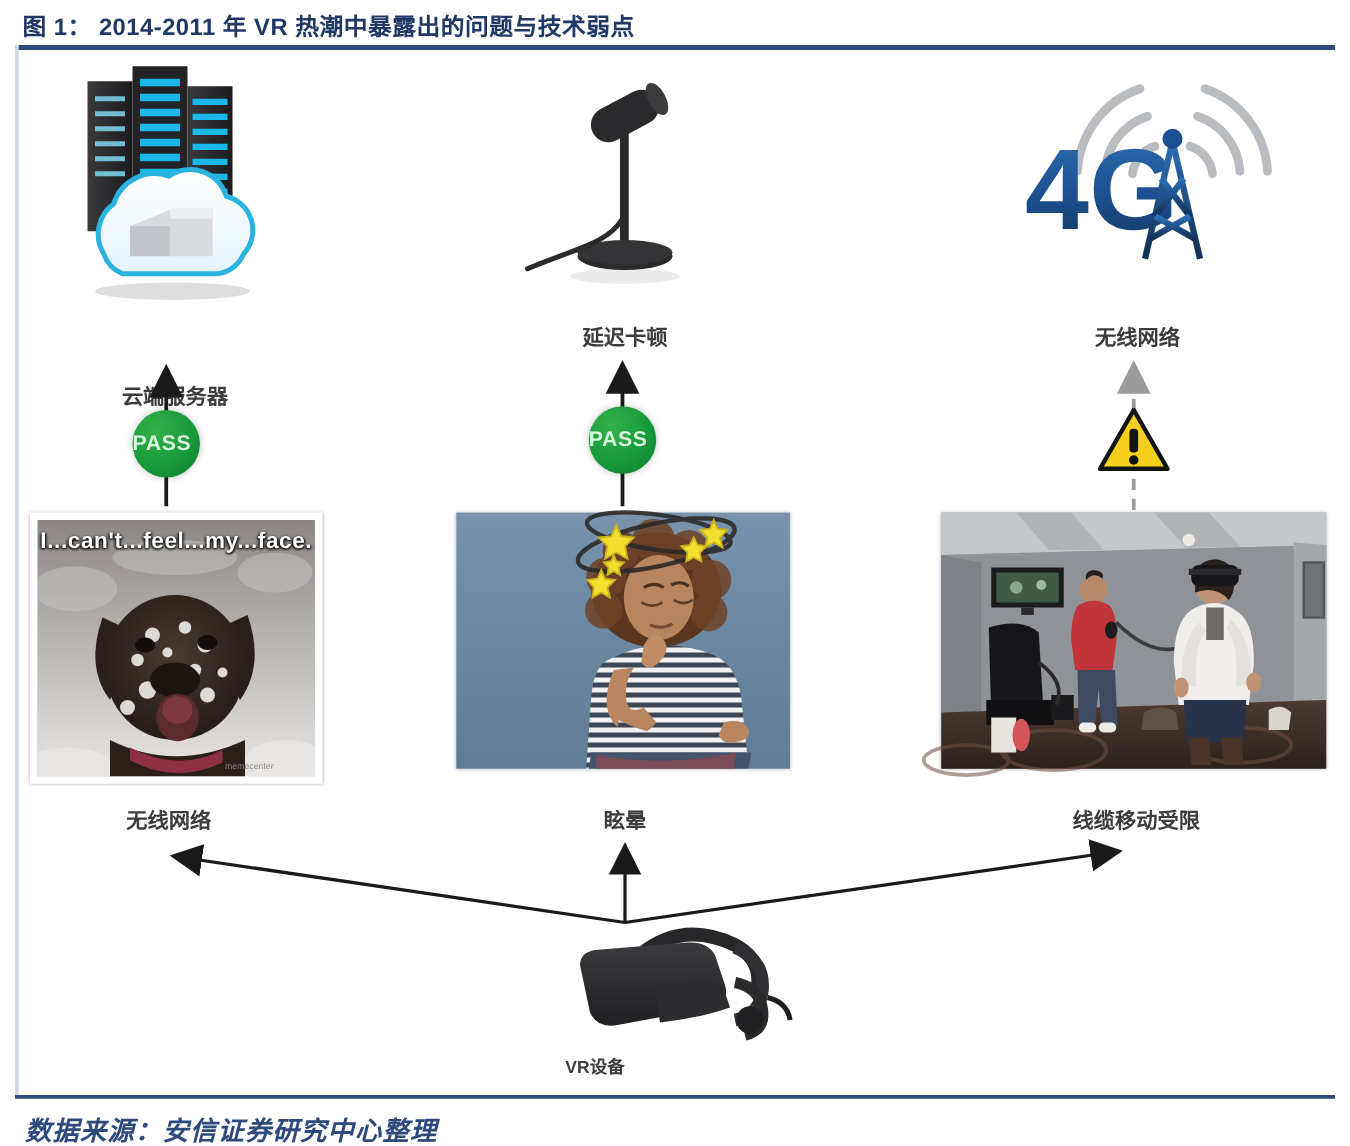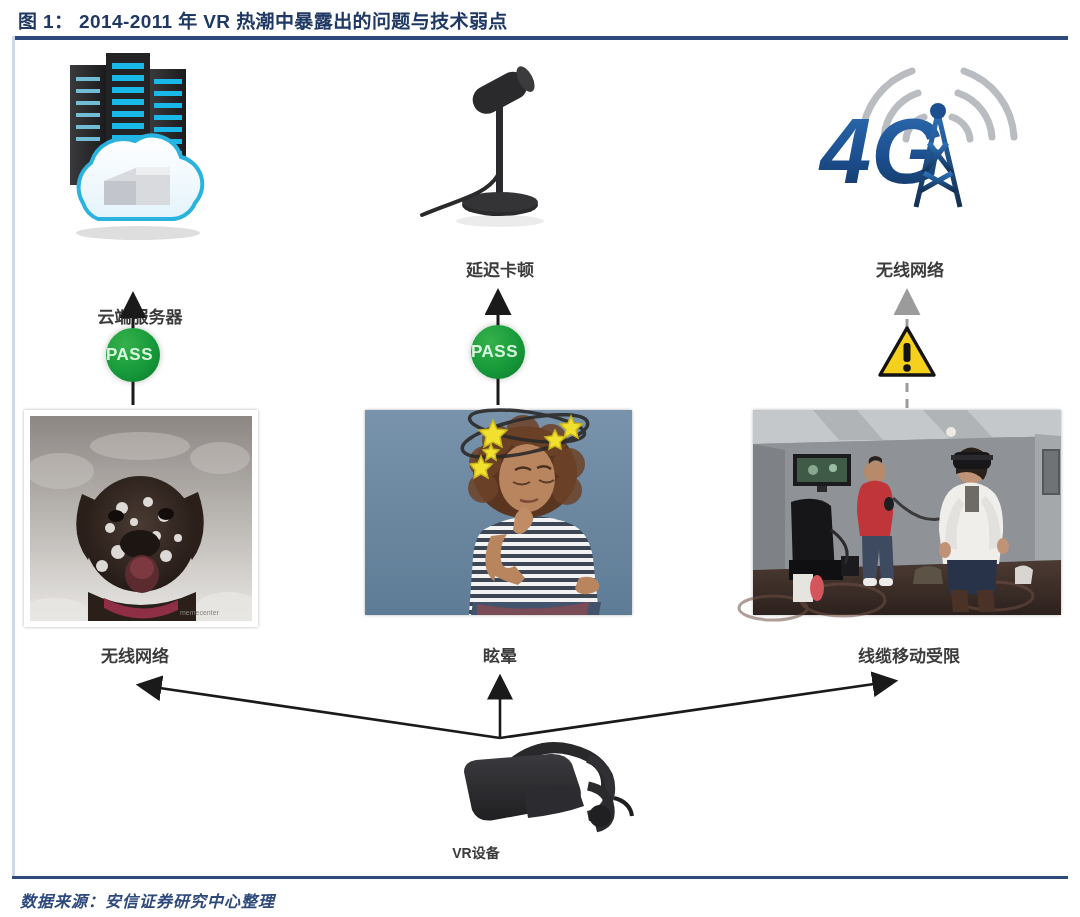--- a/index.html
+++ b/index.html
@@ -23,21 +23,21 @@
     position:absolute;left:12px;top:36px;width:3px;height:840px;
     background:#cfd8e8;
   }
   .footer-rule{
     position:absolute;left:12px;top:876px;width:1056px;height:3px;
     background:#2e4a7d;
   }
   .source-note{
     position:absolute;left:20px;top:888px;
     font-family:Liberation Sans, sans-serif;
-    font-style:italic;font-weight:bold;font-size:16px;color:#2e4a7d;
+    font-style:italic;font-weight:bold;font-size:21px;color:#2e4a7d;
     letter-spacing:1px;
   }
   
   .col-label{
     position:absolute;text-align:center;
     font-size:17px;font-weight:bold;color:#3c3c3c;
     white-space:nowrap;
   }
   .node-img{position:absolute;}
   svg{display:block;overflow:visible;}
@@ -143,21 +143,21 @@
 
       <ellipse cx="100" cy="150" rx="38" ry="11"></ellipse>
       <ellipse cx="100" cy="147" rx="38" ry="10" fill="#343437"></ellipse>
     </g>
 
     <path d="M98 120 C 86 140, 60 144, 22 160" fill="none" stroke="#2a2a2c" stroke-width="4" stroke-linecap="round"></path>
     <ellipse cx="100" cy="166" rx="44" ry="6" fill="#000" opacity=".08"></ellipse>
   </svg>
 </div>
 
-<div class="node-img" style="left:812px;top:55px;font-style:italic;">
+<div class="node-img" style="left:812px;top:55px;">
   <svg width="215" height="170" viewBox="0 0 215 170">
     <defs>
       <linearGradient id="g4g" x1="0" y1="0" x2="0" y2="1">
         <stop offset="0%" stop-color="#2f6fb5"></stop>
           <stop offset="55%" stop-color="#1c4f8f"></stop>
           <stop offset="100%" stop-color="#13365f"></stop>
       </linearGradient>
       <linearGradient id="gtower" x1="0" y1="0" x2="0" y2="1">
         <stop offset="0%" stop-color="#2c6fb8"></stop>
           <stop offset="100%" stop-color="#122f52"></stop>
@@ -286,20 +286,21 @@
 
       <path d="M58 176 q52 26 108 0 l0 30 H58 z" fill="#2a1f19"></path>
       <path d="M74 182 q38 20 74 2 l0 10 q-38 18 -74 -2 z" fill="#8f2f46"></path>
 
       <g fill="#e9e7e4" opacity=".8">
         <ellipse cx="24" cy="196" rx="34" ry="14"></ellipse>
           <ellipse cx="198" cy="192" rx="32" ry="16"></ellipse>
       </g>
       <text x="150" y="199" font-family="Liberation Sans, sans-serif" font-size="7" fill="#8a8580">memecenter</text>
     </svg>
+    <div class="meme-caption">I...can't...feel...my...face.</div>
   </div>
 </div>
 
 <div class="photo-frame" style="left:365px;top:410px;width:267px;height:205px;">
   <svg width="267" height="205" viewBox="0 0 267 205">
     <defs>
       <linearGradient id="bluebg" x1="0" y1="0" x2="0" y2="1">
         <stop offset="0%" stop-color="#7893ab"></stop>
           <stop offset="100%" stop-color="#5f7c96"></stop>
       </linearGradient>

